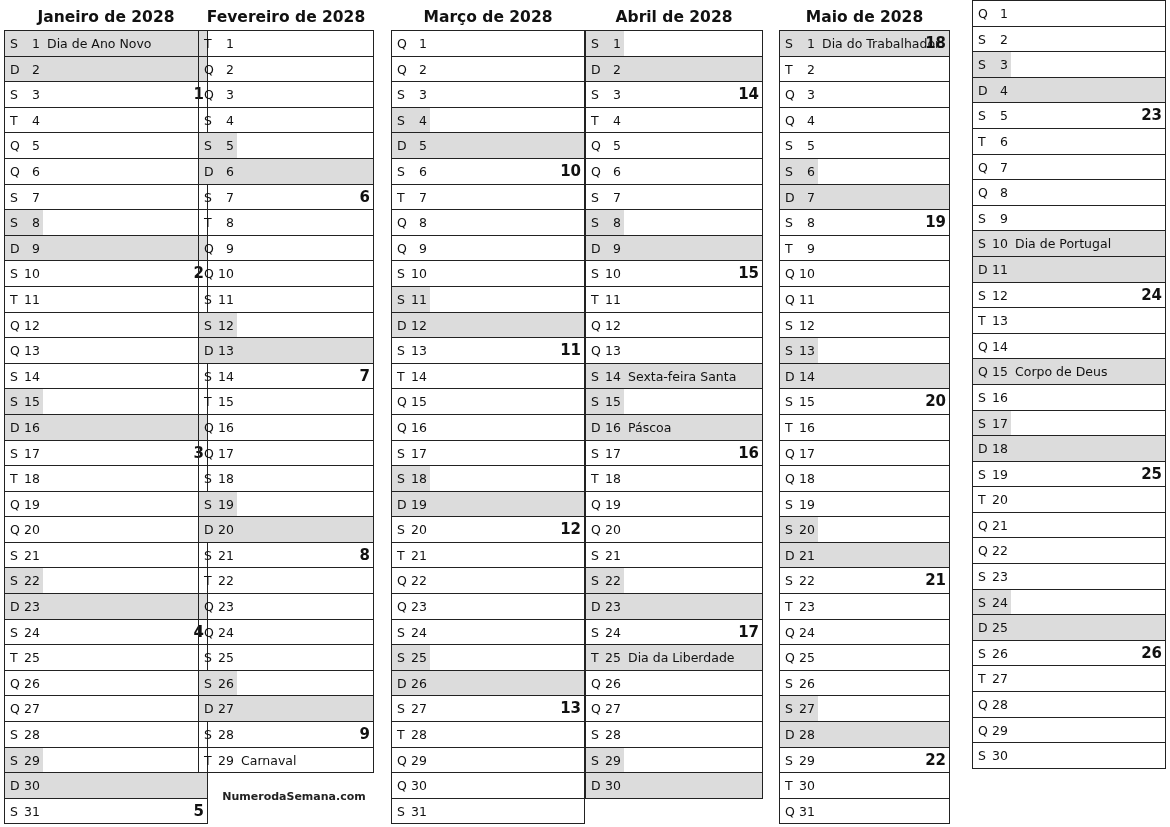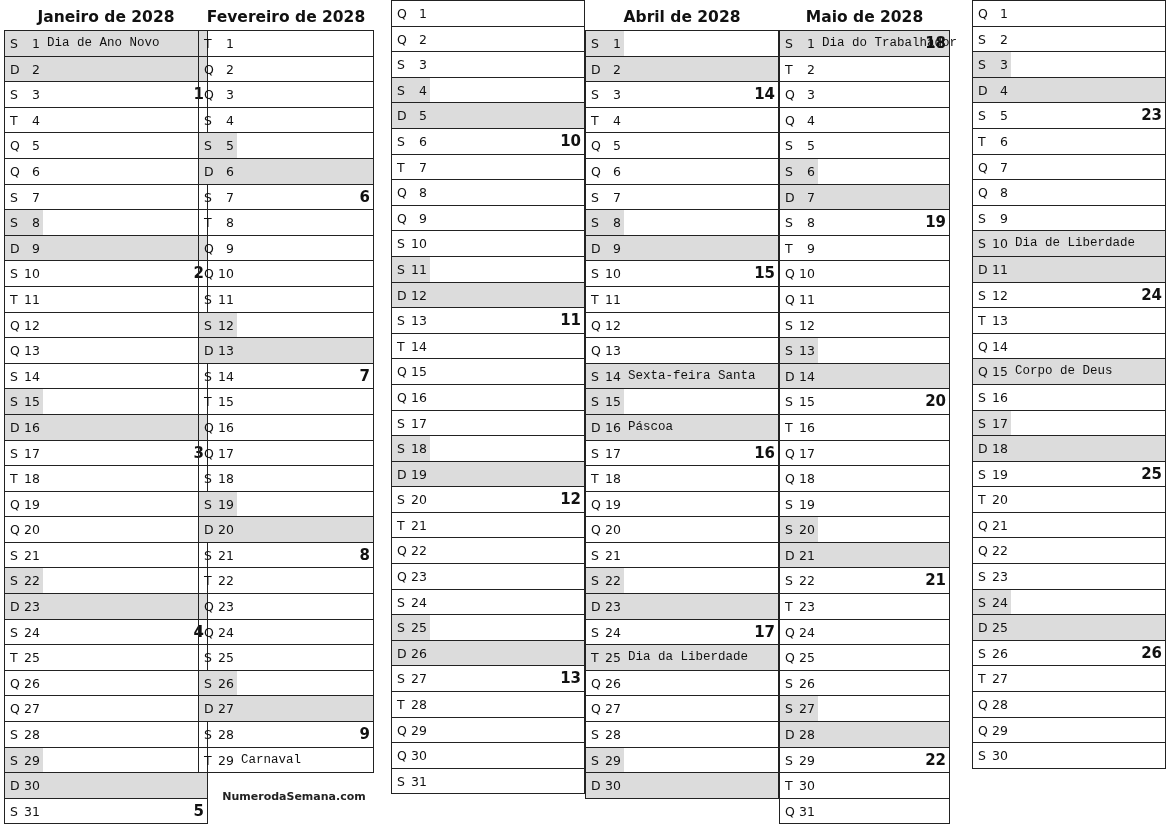--- a/index.html
+++ b/index.html
@@ -9,21 +9,21 @@
   .month-title { height: 30px; line-height: 34px; text-align: center;
                  font-weight: bold; font-size: 15.5px; color: #111; }
   .rows { border-left: 1px solid #222; border-right: 1px solid #222; }
   .row { position: relative; height: 24.6px; border-bottom: 1px solid #222;
          font-size: 12.5px; line-height: 25px; white-space: nowrap; box-sizing: content-box; }
   .row:first-child { border-top: 1px solid #222; }
   .row.sun, .row.hol { background: #dcdcdc; }
   .row .satbox { position: absolute; left: 0; top: 0; bottom: 0; width: 38px; background: #dcdcdc; }
   .row .wd { position: absolute; left: 5px; top: 0; }
   .row .dn { position: absolute; left: 19px; top: 0; width: 16px; text-align: right; }
-  .row .hn { position: absolute; left: 42px; top: 0; font-family: Liberation Mono, monospace; }
+  .row .hn { position: absolute; left: 42px; top: 0; }
   .row .wk { position: absolute; right: 3px; top: 0; font-weight: bold; font-size: 15px; }
   .brand { position: absolute; left: 197px; top: 771px; width: 194px; height: 52px;
            text-align: center; line-height: 52px; font-weight: bold; font-size: 11px; color: #222; }
 </style>
 </head>
 <body>
 
 <div id="calendar">
   <div class="month" style="left:4px;width:204px;">
     <div class="month-title">Janeiro de 2028</div>
@@ -288,20 +288,21 @@
           <span class="wk">9</span>
         </div>
         <div class="row">
           <span class="wd">T</span>
           <span class="dn">29</span>
           <span class="hn">Carnaval</span>
         </div>
       </div>
   </div>
   <div class="month" style="left:391px;width:194px;">
+    <div class="month-title">Março de 2028</div>
     <div class="rows">
         <div class="row">
           <span class="wd">Q</span>
           <span class="dn">1</span>
         </div>
         <div class="row">
           <span class="wd">Q</span>
           <span class="dn">2</span>
         </div>
         <div class="row">
@@ -423,21 +424,21 @@
         <div class="row">
           <span class="wd">Q</span>
           <span class="dn">30</span>
         </div>
         <div class="row">
           <span class="wd">S</span>
           <span class="dn">31</span>
         </div>
       </div>
   </div>
-  <div class="month" style="left:585px;width:194px;">
+  <div class="month" style="left:585px;width:178px;">
     <div class="month-title">Abril de 2028</div>
     <div class="rows">
         <div class="row">
           <span class="satbox"></span>
           <span class="wd">S</span>
           <span class="dn">1</span>
         </div>
         <div class="row sun">
           <span class="wd">D</span>
           <span class="dn">2</span>
@@ -742,21 +743,21 @@
           <span class="wd">Q</span>
           <span class="dn">8</span>
         </div>
         <div class="row">
           <span class="wd">S</span>
           <span class="dn">9</span>
         </div>
         <div class="row hol">
           <span class="wd">S</span>
           <span class="dn">10</span>
-          <span class="hn">Dia de Liberdade</span>
+          <span class="hn">Dia de Portugal</span>
         </div>
         <div class="row sun">
           <span class="wd">D</span>
           <span class="dn">11</span>
         </div>
         <div class="row">
           <span class="wd">S</span>
           <span class="dn">12</span>
           <span class="wk">24</span>
         </div>

